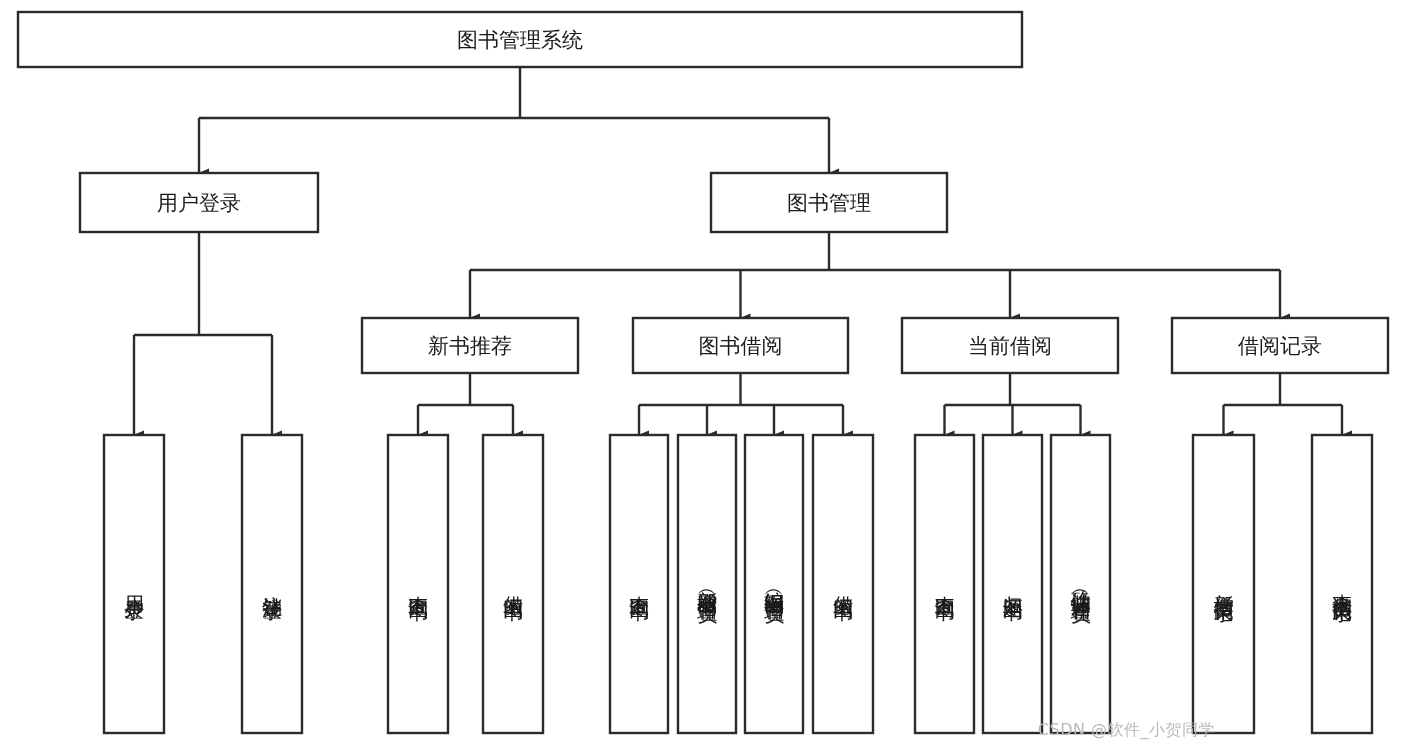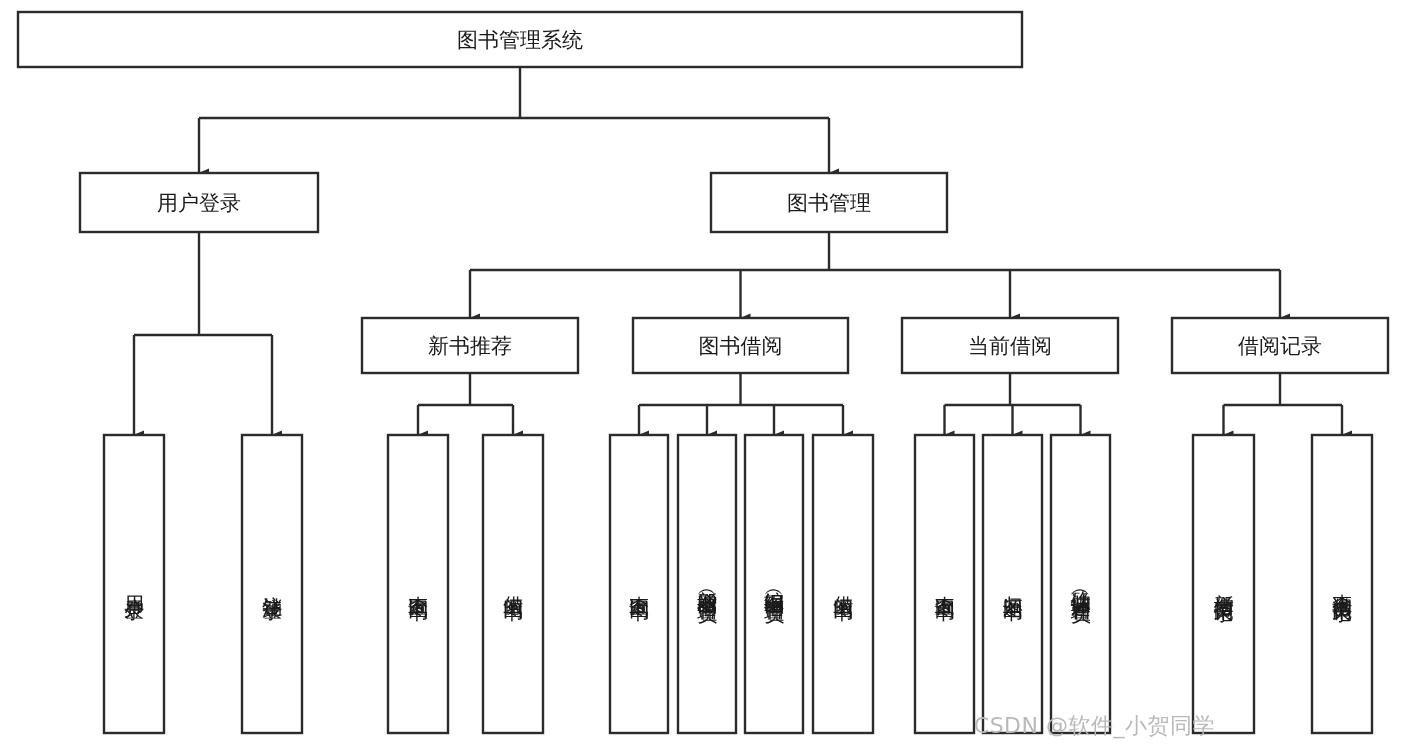--- a/index.html
+++ b/index.html
@@ -62,21 +62,21 @@
     color: #1a1a1a;
     letter-spacing: 2px;
     white-space: nowrap;
     text-align: center;
   }
   .watermark {
     position: absolute;
     right: 8px;
     bottom: 6px;
     font-family: "DejaVu Sans", "Liberation Sans", sans-serif;
-    font-size: 22px;
+    font-size: 16px;
     color: #b9b9b9;
     letter-spacing: 0.5px;
     white-space: nowrap;
   }
 </style>
 </head>
 <body>
 
 <div id="diagram-root">
 

